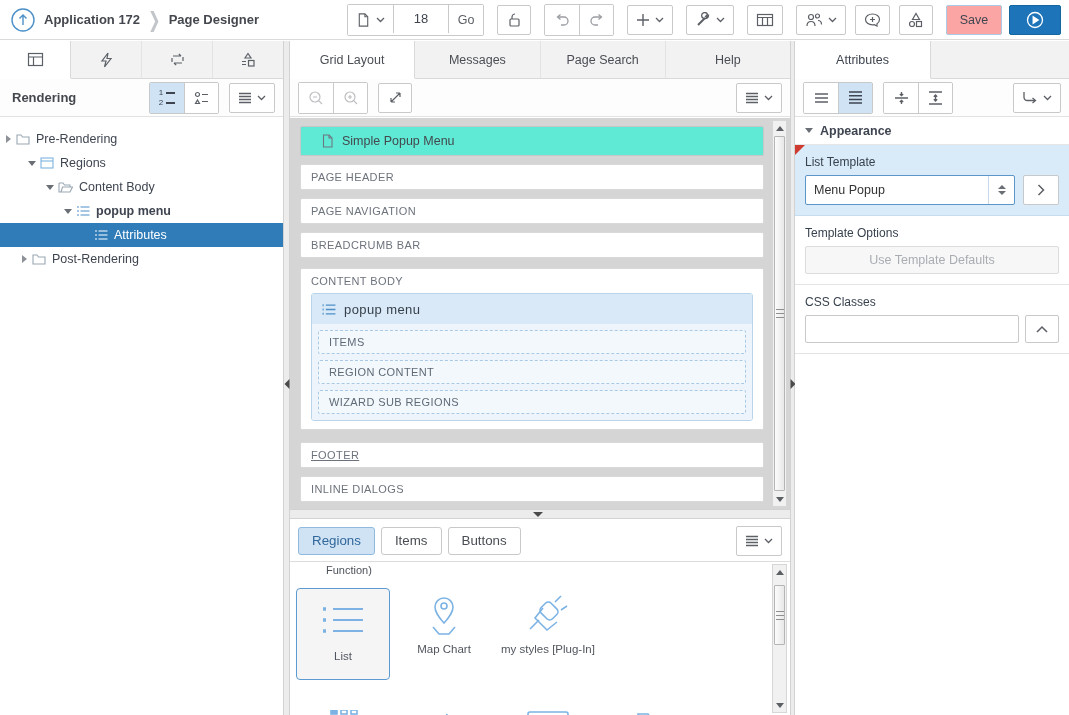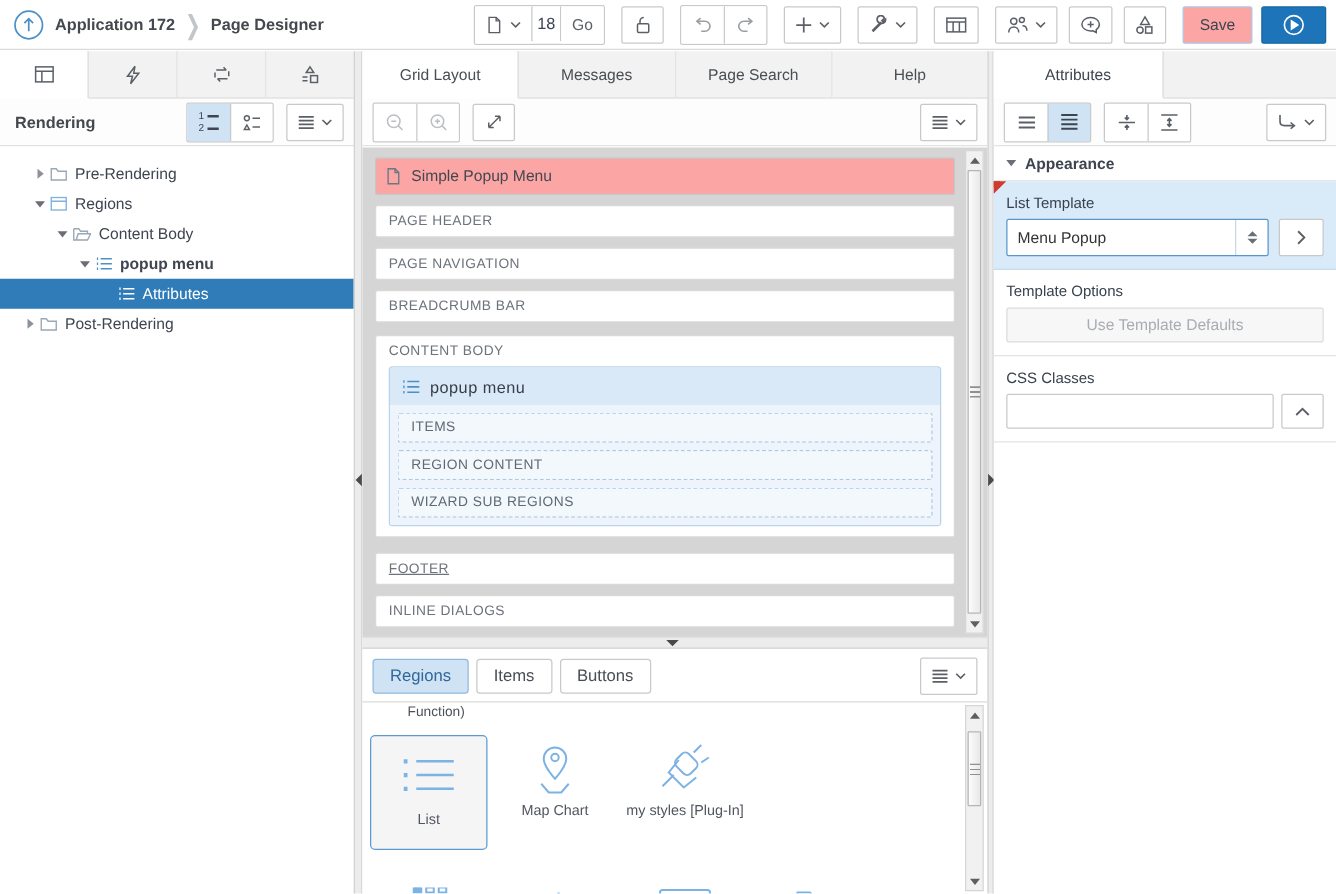--- a/index.html
+++ b/index.html
@@ -29,21 +29,21 @@
   
   #header {
     position:absolute; top:0; left:0; right:0; height:40px;
     display:flex; align-items:center; padding:0 8px 0 10px;
     background:#fff; border-bottom:1px solid #dadada;
   }
   .crumb { display:flex; align-items:center; gap:8px; font-size:13px; font-weight:700; color:#44484e; }
   .crumb-sep { color:#c2c6ca; font-weight:400; font-size:15px; transform:scaleY(1.4); }
   #toolbar { margin-left:auto; display:flex; align-items:center; gap:13px; }
   #page-sel input {
-    width:24px; height:28px; border:none; border-left:1px solid #c7c9cb; border-right:1px solid #c7c9cb;
+    width:56px; height:28px; border:none; border-left:1px solid #c7c9cb; border-right:1px solid #c7c9cb;
     text-align:center; font-size:13px; color:#3f4550; outline:none; font-family:inherit;
   }
   #page-sel .go { font-weight:400; }
 
   
   .panel { position:absolute; top:41px; bottom:0; background:#fff; }
   #panel-left { left:0; width:283px; }
   #panel-center { left:290px; width:500px; }
   #panel-right { left:795px; width:274px; }
   .vsplit { position:absolute; top:41px; bottom:0; background:#ececec;
@@ -74,22 +74,22 @@
   .trow { height:24px; display:flex; align-items:center; cursor:pointer; color:#3f4550; white-space:nowrap; }
   .trow .tw { width:16px; display:flex; justify-content:center; flex:none; }
   .tw-c { width:0; height:0; border-left:5px solid #8d9298; border-top:4px solid transparent; border-bottom:4px solid transparent; }
   .tw-o { width:0; height:0; border-top:5px solid #6a6f75; border-left:4px solid transparent; border-right:4px solid transparent; }
   .trow .ticn { margin-right:6px; flex:none; }
   .trow.sel { background:#2f7cb8; color:#fff; }
 
   
   #canvas { position:absolute; top:77px; left:0; right:0; height:391px;
             background:#d5d5d5; padding:8px 26px 6px 10px; overflow:hidden; }
-  .gl-title { height:30px; background:#fca5a5; border:1px solid #c6c6c6; border-radius:2px;
-              display:flex; align-items:center; gap:8px; padding:0 7px; color:#44484e; margin-bottom:8px; }
+  .gl-title { height:30px; background:#5eead4; border:1px solid #c6c6c6; border-radius:2px;
+              display:flex; align-items:center; gap:8px; padding:0 20px; color:#44484e; margin-bottom:8px; }
   .slot { background:#fff; border:1px solid #d9d9d9; border-radius:2px; padding:6px 10px;
           font-size:11px; color:#6d737c; letter-spacing:.4px; margin-bottom:8px; }
   .slot.box { padding:6px 10px 8px; }
   .slot-label { font-size:11px; color:#6d737c; letter-spacing:.4px; }
   .region { margin-top:6px; border:1px solid #b9d4ea; border-radius:3px; overflow:hidden; }
   .region-h { height:30px; background:#d9e9f7; display:flex; align-items:center; gap:8px;
               padding:0 9px; color:#37404a; font-size:13px; }
   .region-b { background:#edf4fb; padding:6px; }
   .dslot { border:1px dashed #a9c9e5; border-radius:2px; background:#f3f8fd; padding:5px 10px;
            font-size:11px; color:#5f6a76; letter-spacing:.4px; margin-bottom:6px; }
@@ -342,21 +342,21 @@
         <svg width="14" height="12" viewBox="0 0 14 12" fill="none" stroke="#5c6066" stroke-width="1.4">
           <path d="M1 1.5h12M1 4.5h12M1 7.5h12M1 10.5h12"></path>
         </svg>
         <svg width="9" height="6" viewBox="0 0 9 6" fill="none" stroke="#5c6066" stroke-width="1.3">
             <path d="M1 1l3.5 3.5L8 1"></path>
           </svg>
       </button>
     </div>
 
     <div id="tree">
-      <div class="trow" style="padding-left:24px">
+      <div class="trow" style="">
         <span class="tw">
             <span class="tw-c"></span>
           </span>
         <span class="ticn">
           <svg width="14" height="12" viewBox="0 0 14 12" fill="none" stroke="#9aa7b4" stroke-width="1.1">
             <path d="M1 2h4l1.5 2H13v7H1z"></path>
           </svg>
         </span>
         <span>Pre-Rendering</span>
       </div>

